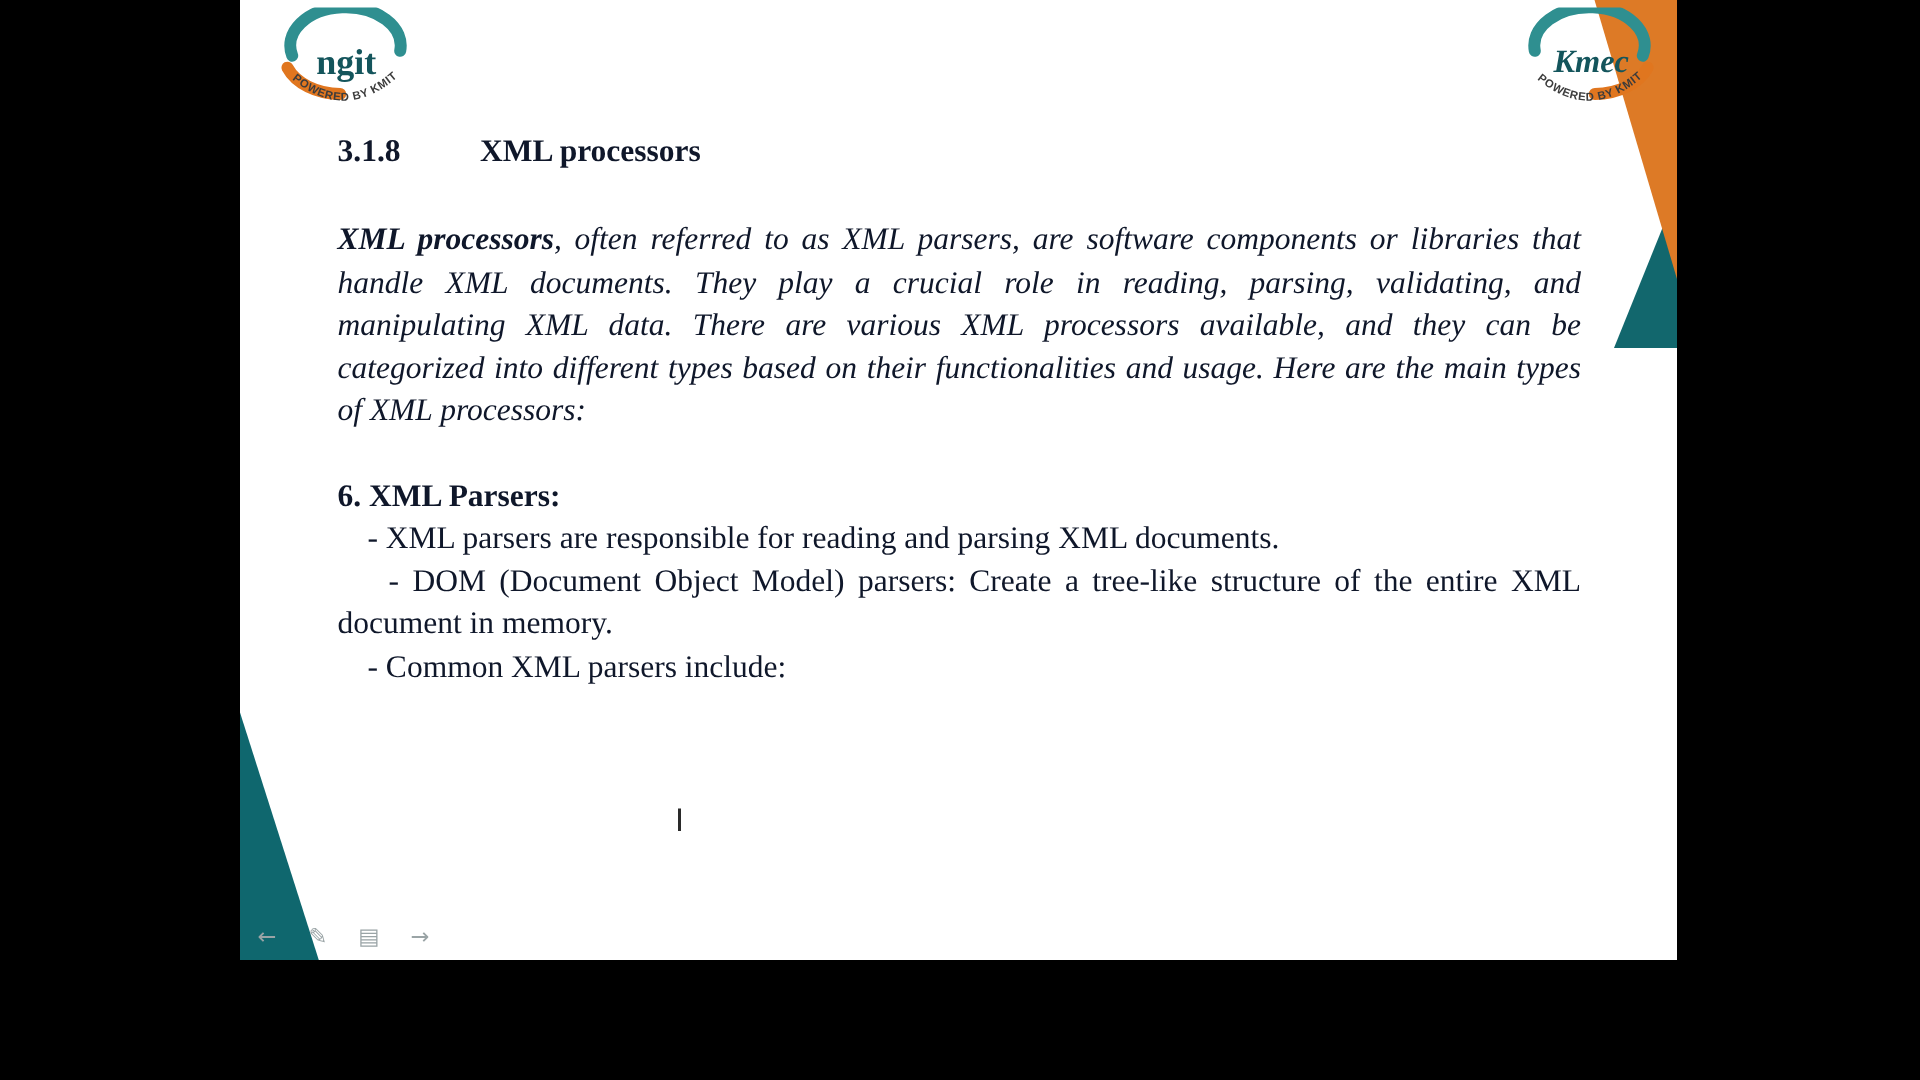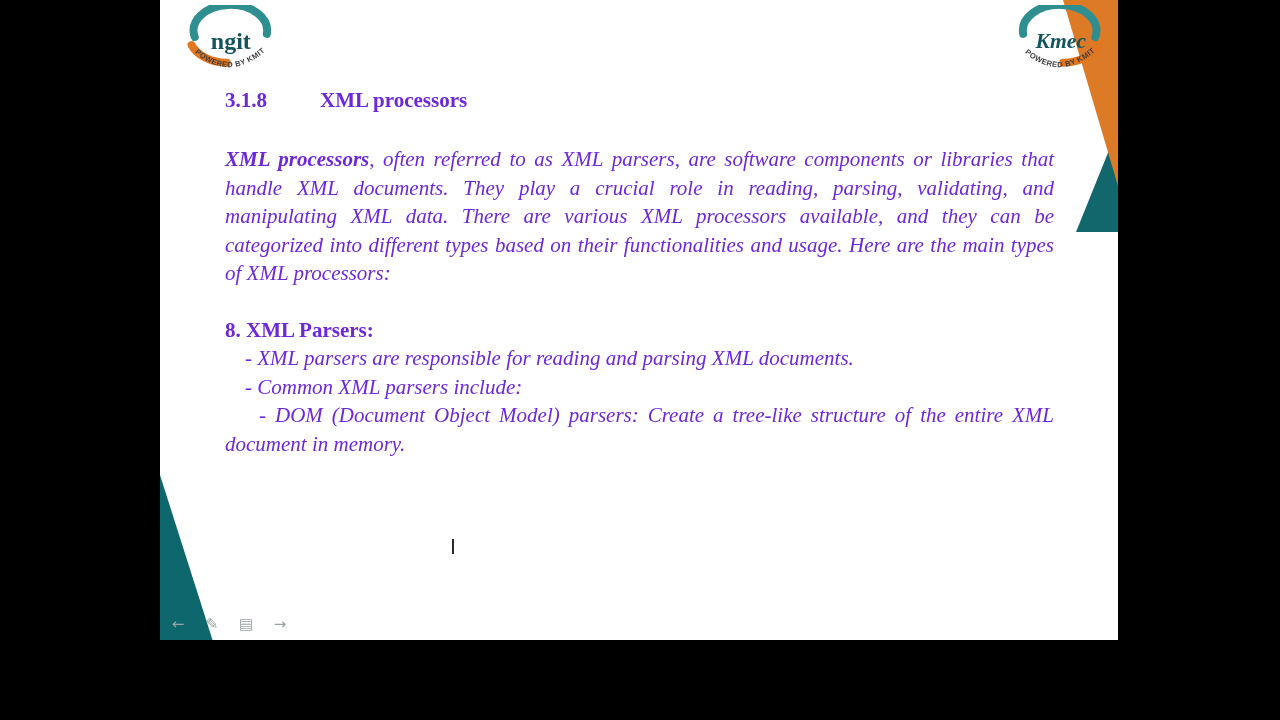--- a/index.html
+++ b/index.html
@@ -27,30 +27,30 @@
     fill:#14555c;font-size:30px;text-anchor:middle;
   }
   .wordmark.script{font-style:italic;font-size:27px;}
   .tagline{
     font-family:"Liberation Sans", sans-serif;font-size:9.5px;
     font-weight:600;fill:#3c3c3c;letter-spacing:0.5px;text-anchor:middle;
   }
 
   .content{
     position:absolute;left:65px;right:64px;top:86px;
-    font-size:21px;line-height:28.5px;color:#6d28d9;
+    font-size:21px;line-height:28.5px;color:#0f172a;
   }
   .heading{
     font-size:21px;font-weight:bold;margin:0 0 31px 0;line-height:28px;
   }
   .h-num{display:inline-block;width:95px;}
   .intro{margin:0;text-align:justify;font-style:italic;}
   .intro b{font-weight:bold;}
   .subheading{margin:28px 0 0 0;font-weight:bold;}
-  .bullet{margin:0;text-align:justify;font-style:italic;}
+  .bullet{margin:0;text-align:justify;}
   .bullet.l1{text-indent:20px;}
   .bullet.l2{text-indent:34px;}
 
   .toolbar{
     position:absolute;left:8px;bottom:6px;display:flex;gap:14px;
     font-family:"DejaVu Sans", sans-serif;
   }
   .tool{
     width:20px;height:20px;display:flex;align-items:center;justify-content:center;
     font-size:15px;color:#9aa4a6;cursor:pointer;user-select:none;
@@ -93,25 +93,25 @@
       </svg>
     </div>
 
     <div class="content">
       <h1 class="heading">
         <span class="h-num">3.1.8</span><span class="h-title">XML processors</span>
       </h1>
 
       <p class="intro"><b>XML processors</b><span>, often referred to as XML parsers, are software components or libraries that handle XML documents. They play a crucial role in reading, parsing, validating, and manipulating XML data. There are various XML processors available, and they can be categorized into different types based on their functionalities and usage. Here are the main types of XML processors:</span></p>
 
-      <p class="subheading">8. XML Parsers:</p>
+      <p class="subheading">6. XML Parsers:</p>
 
       <p class="bullet l1">- XML parsers are responsible for reading and parsing XML documents.</p>
+      <p class="bullet l2">- DOM (Document Object Model) parsers: Create a tree-like structure of the entire XML document in memory.</p>
       <p class="bullet l1">- Common XML parsers include:</p>
-      <p class="bullet l2">- DOM (Document Object Model) parsers: Create a tree-like structure of the entire XML document in memory.</p>
     </div>
 
     <div class="cursor"></div>
 
     <div class="toolbar">
       <span class="tool">←</span>
       <span class="tool">✎</span>
       <span class="tool">▤</span>
       <span class="tool">→</span>
     </div>

